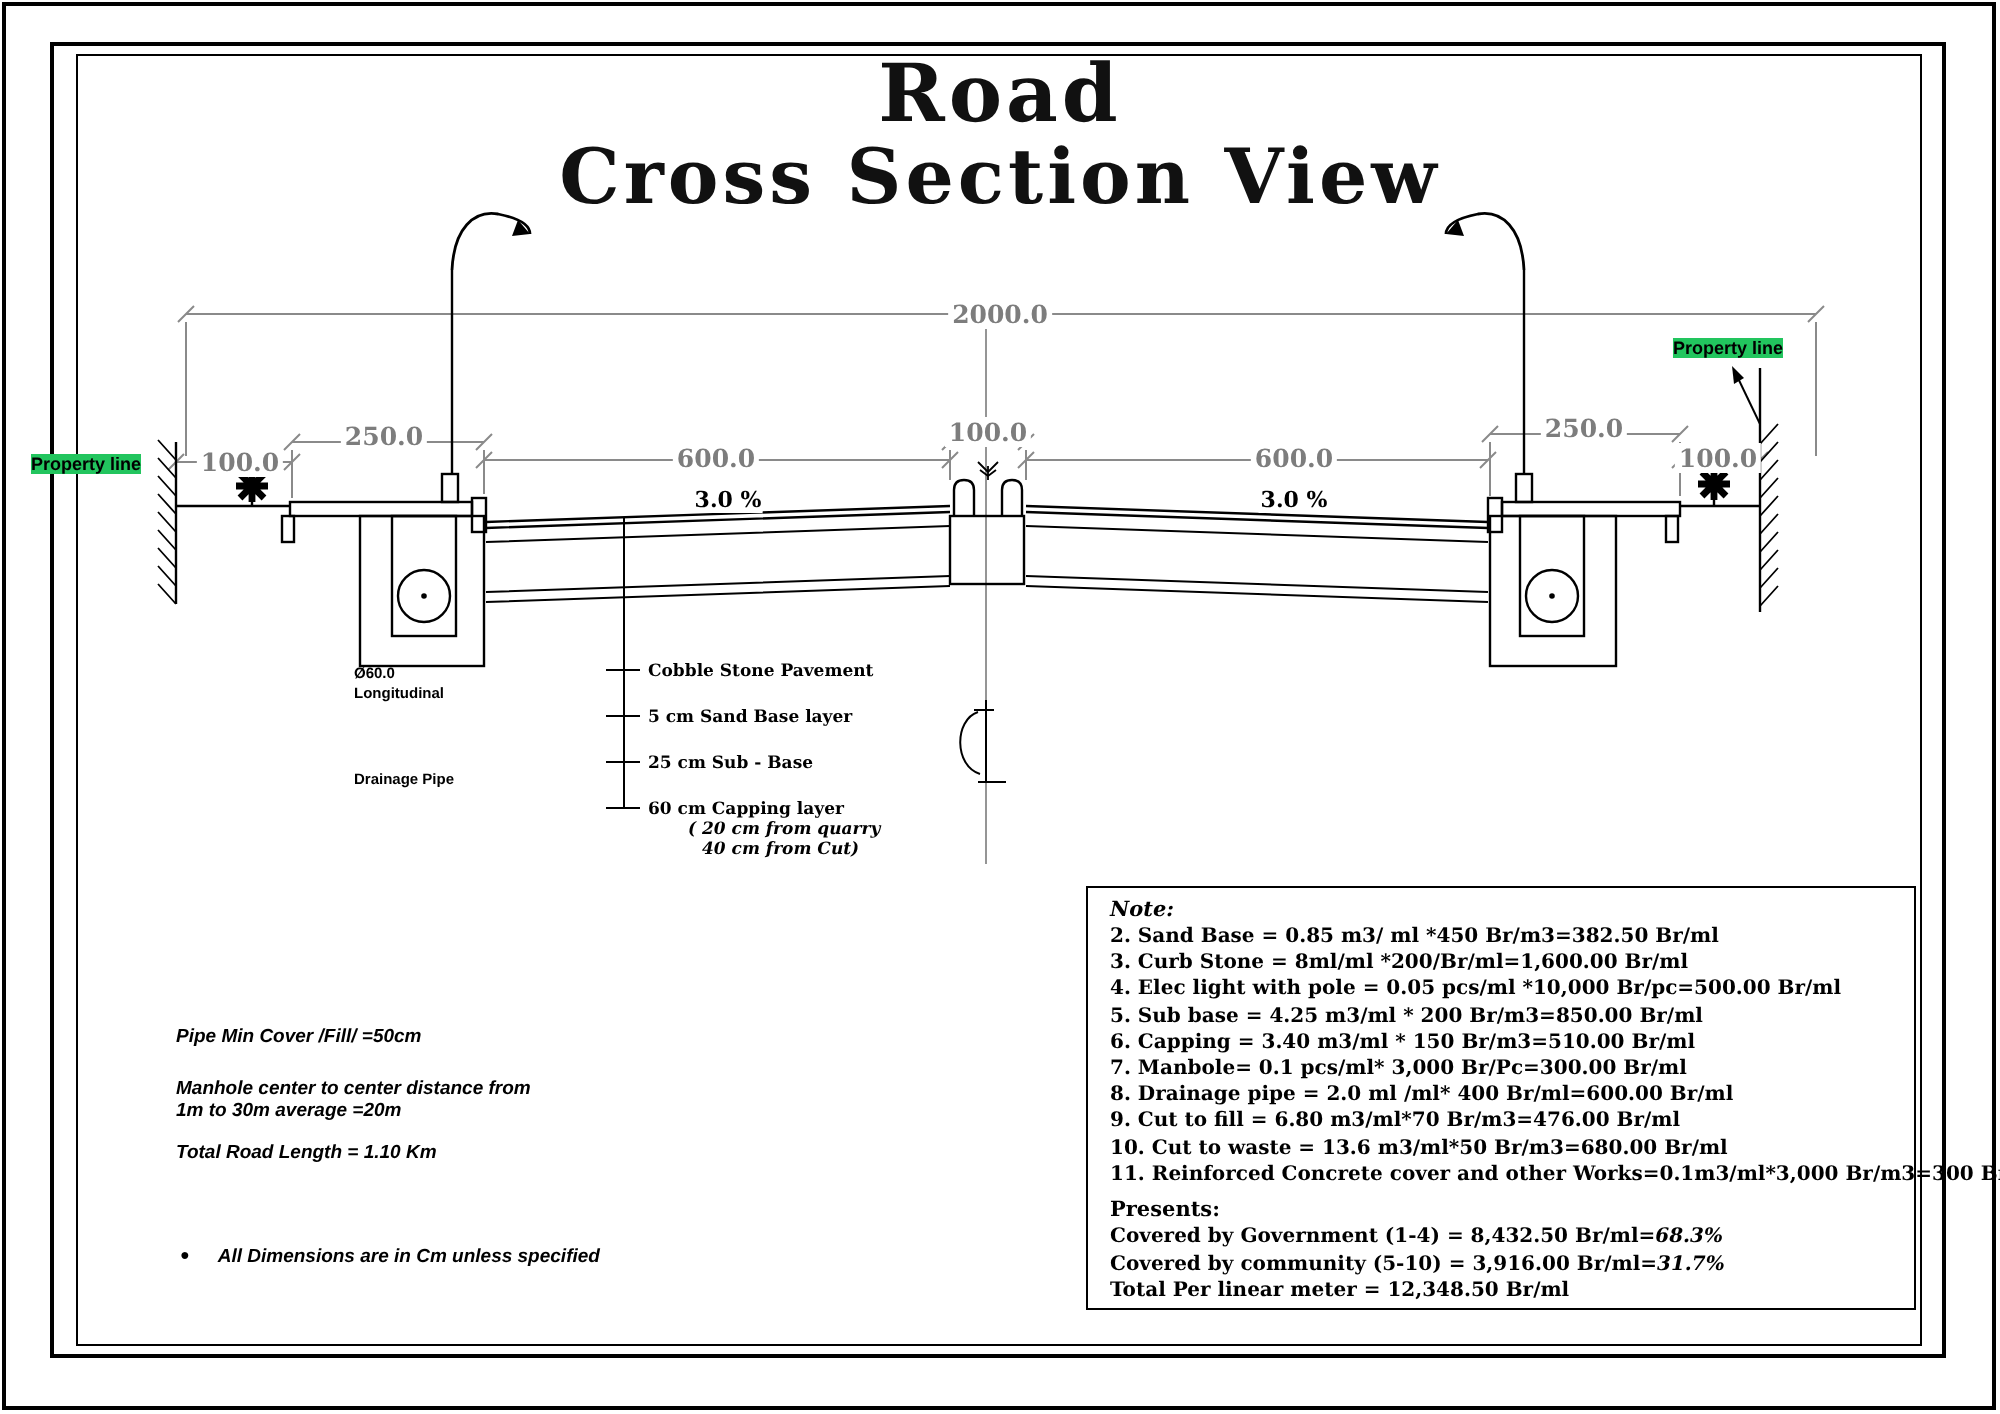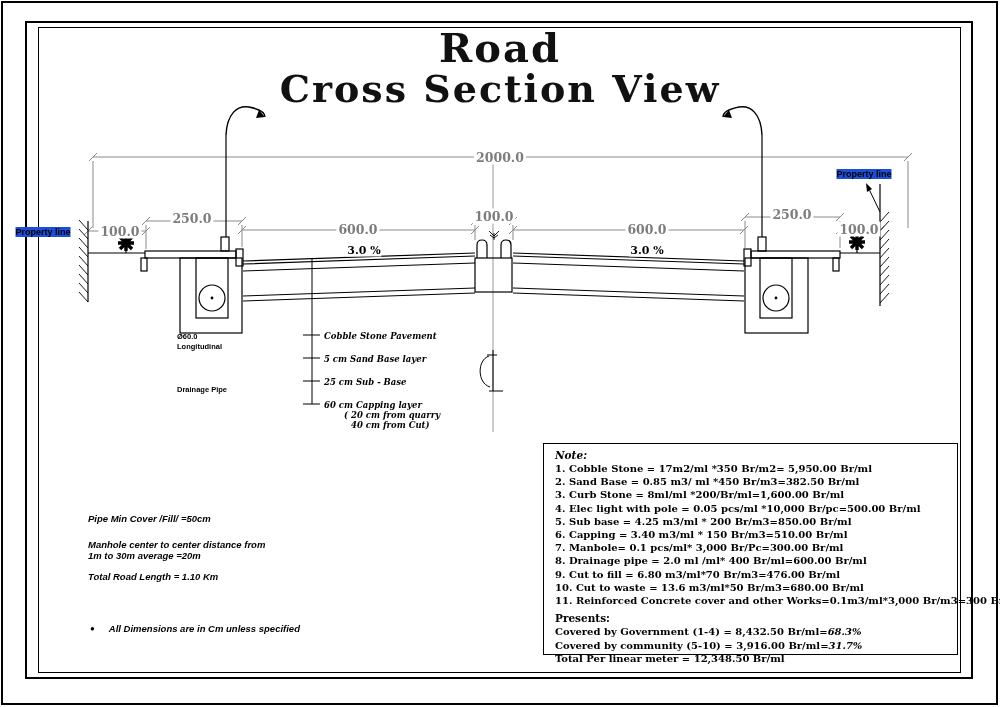--- a/index.html
+++ b/index.html
@@ -9,23 +9,23 @@
   #frame-outer{left:1px;top:1px;width:997px;height:704px;border:2px solid #000;}
   #frame-mid{left:25px;top:21px;width:948px;height:658px;border:2px solid #000;}
   #frame-inner{left:38px;top:27px;width:923px;height:646px;border:1.5px solid #000;}
   svg{position:absolute;left:0;top:0;}
   .abs{position:absolute;white-space:nowrap;}
   .ctr{transform:translate(-50%,-50%);}
   .title1{font-size:40px;font-weight:bold;letter-spacing:2px;color:#111;}
   .title2{font-size:38px;font-weight:bold;letter-spacing:2px;color:#111;}
   .dim{font-size:12.5px;font-weight:bold;color:#7d7d7d;background:#fff;padding:0 2px;}
   .slope{font-size:11px;font-weight:bold;color:#000;background:#fff;padding:0 1px;}
-  .plabel{font-family:"Liberation Sans",sans-serif;font-size:9px;font-weight:bold;color:#000;background:#1d4ed8;}
+  .plabel{font-family:"Liberation Sans",sans-serif;font-size:9px;font-weight:bold;color:#000;background:#22c55e;}
   .small-label{font-family:"Liberation Sans",sans-serif;font-size:7.5px;font-weight:bold;color:#000;line-height:10px;}
-  .callout{font-size:8.5px;font-weight:bold;color:#000;font-style:italic;}
+  .callout{font-size:8.5px;font-weight:bold;color:#000;}
   .callout.it{font-style:italic;margin-left:14px;}
   .sidenote{font-family:"Liberation Sans",sans-serif;font-size:9.5px;font-weight:bold;font-style:italic;color:#000;}
   #note-box{position:absolute;left:543px;top:443px;width:415px;height:212px;
             border:1.5px solid #000;box-sizing:border-box;padding:5px 0 0 11px;}
   .note-heading{font-size:10.5px;font-weight:bold;font-style:italic;line-height:13px;}
   .note-line{font-size:10px;font-weight:bold;line-height:13.2px;white-space:nowrap;}
   .presents-heading{font-size:10.5px;font-weight:bold;line-height:13px;margin-top:5px;}
   .presents-line{font-size:10px;font-weight:bold;line-height:13.5px;white-space:nowrap;}
   .pct{font-style:italic;}
   .total-line{font-size:10px;font-weight:bold;line-height:13.5px;white-space:nowrap;}
@@ -179,21 +179,20 @@
   <div class="abs sidenote" style="left:88px;top:513px;">Pipe Min Cover /Fill/ =50cm</div>
   <div class="abs sidenote" style="left:88px;top:539px;">Manhole center to center distance from</div>
   <div class="abs sidenote" style="left:88px;top:550px;">1m to 30m average =20m</div>
   <div class="abs sidenote" style="left:88px;top:571px;">Total Road Length = 1.10 Km</div>
   <div class="abs sidenote" style="left:90px;top:623px;">
     <span class="bullet">●</span><span>All Dimensions are in Cm unless specified</span>
   </div>
 
   <div id="note-box">
     <div class="note-heading">Note:</div>
-    <div class="note-line">1. Cobble Stone = 17m2/ml *350 Br/m2= 5,950.00 Br/ml</div>
     <div class="note-line">2. Sand Base = 0.85 m3/ ml *450 Br/m3=382.50 Br/ml</div>
     <div class="note-line">3. Curb Stone = 8ml/ml *200/Br/ml=1,600.00 Br/ml</div>
     <div class="note-line">4. Elec light with pole = 0.05 pcs/ml *10,000 Br/pc=500.00 Br/ml</div>
     <div class="note-line">5. Sub base = 4.25 m3/ml * 200 Br/m3=850.00 Br/ml</div>
     <div class="note-line">6. Capping = 3.40 m3/ml * 150 Br/m3=510.00 Br/ml</div>
     <div class="note-line">7. Manbole= 0.1 pcs/ml* 3,000 Br/Pc=300.00 Br/ml</div>
     <div class="note-line">8. Drainage pipe = 2.0 ml /ml* 400 Br/ml=600.00 Br/ml</div>
     <div class="note-line">9. Cut to fill = 6.80 m3/ml*70 Br/m3=476.00 Br/ml</div>
     <div class="note-line">10. Cut to waste = 13.6 m3/ml*50 Br/m3=680.00 Br/ml</div>
     <div class="note-line">11. Reinforced Concrete cover and other Works=0.1m3/ml*3,000 Br/m3=300 Br/ml</div>

